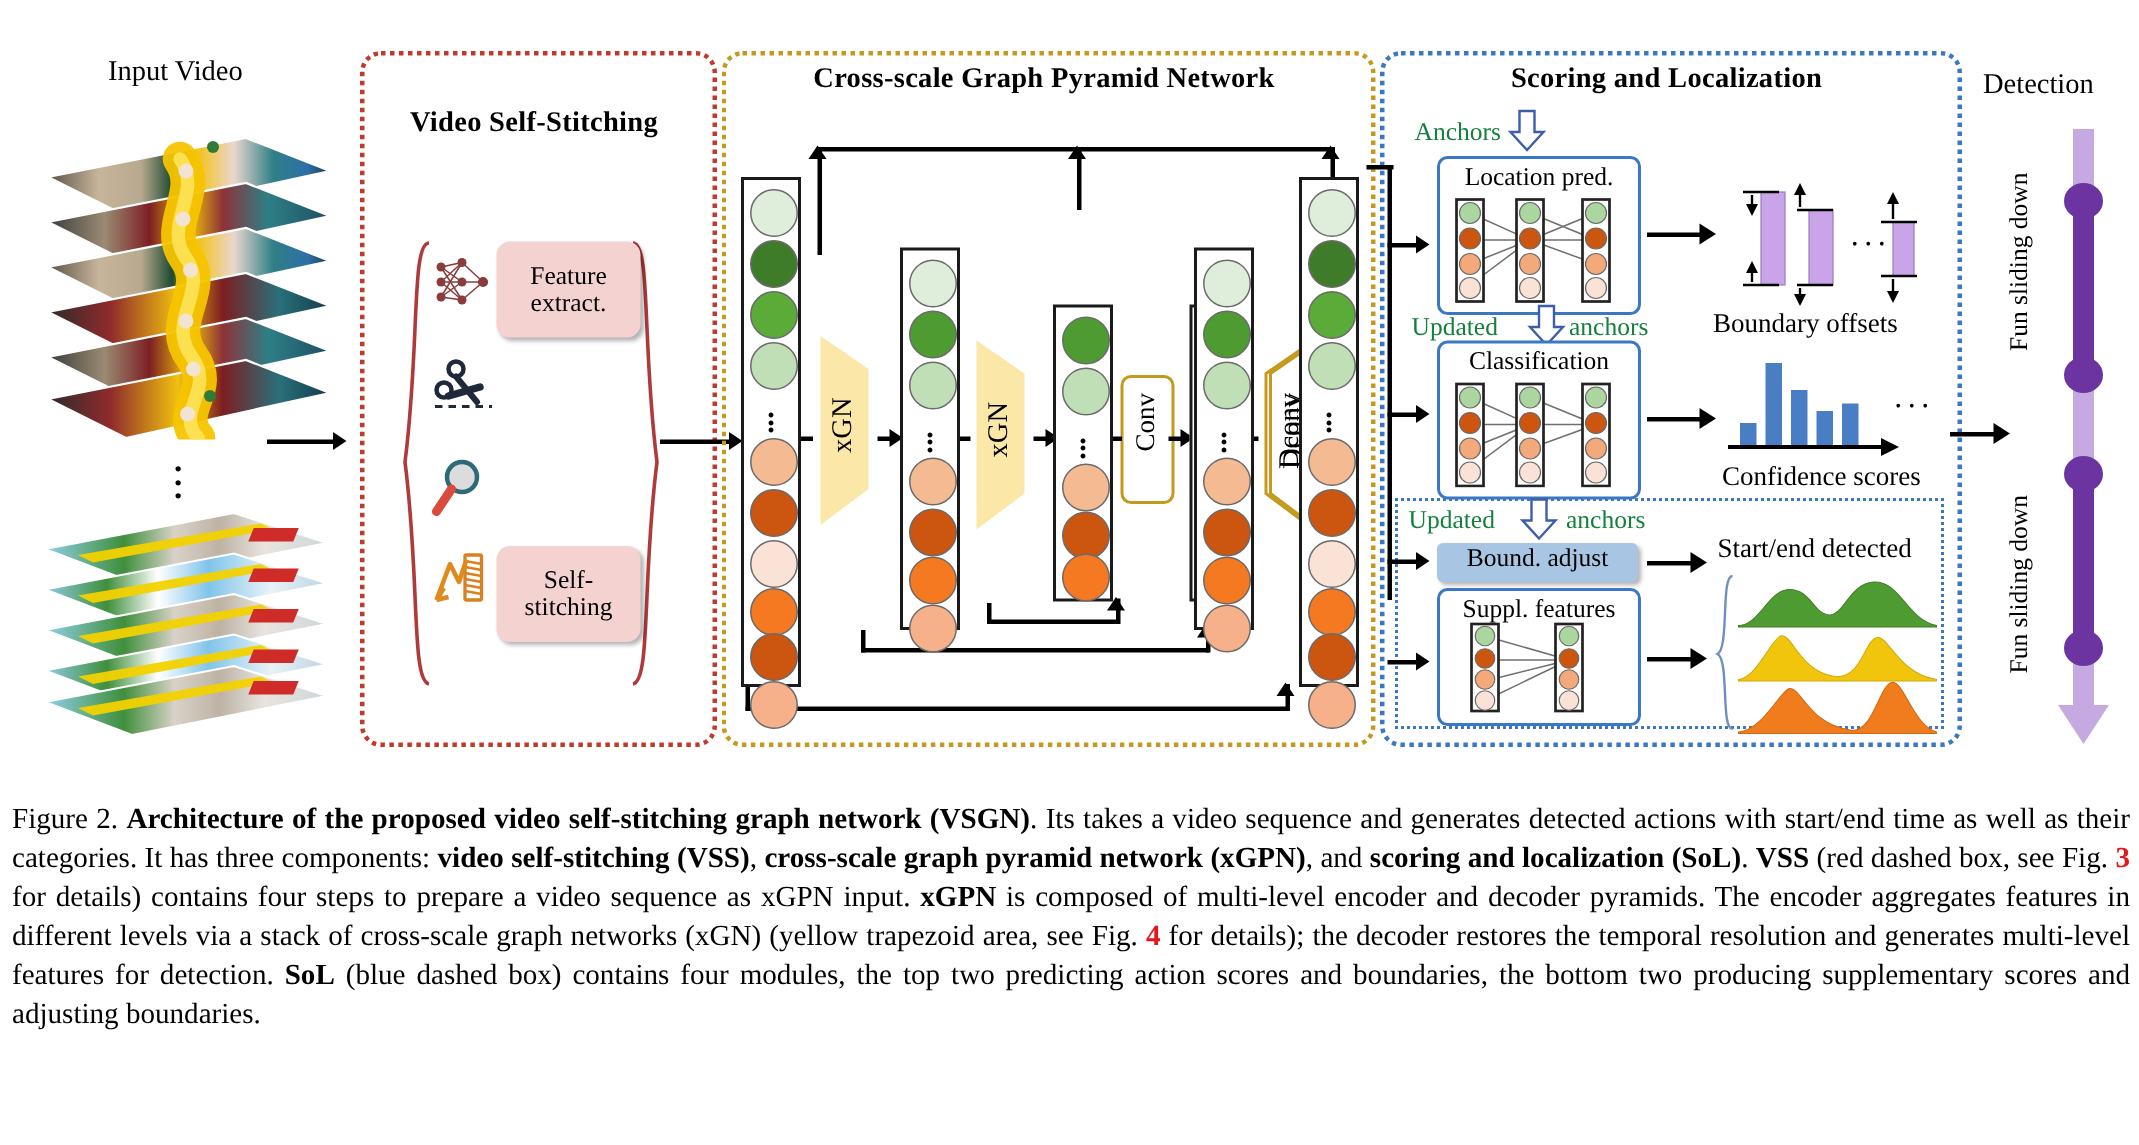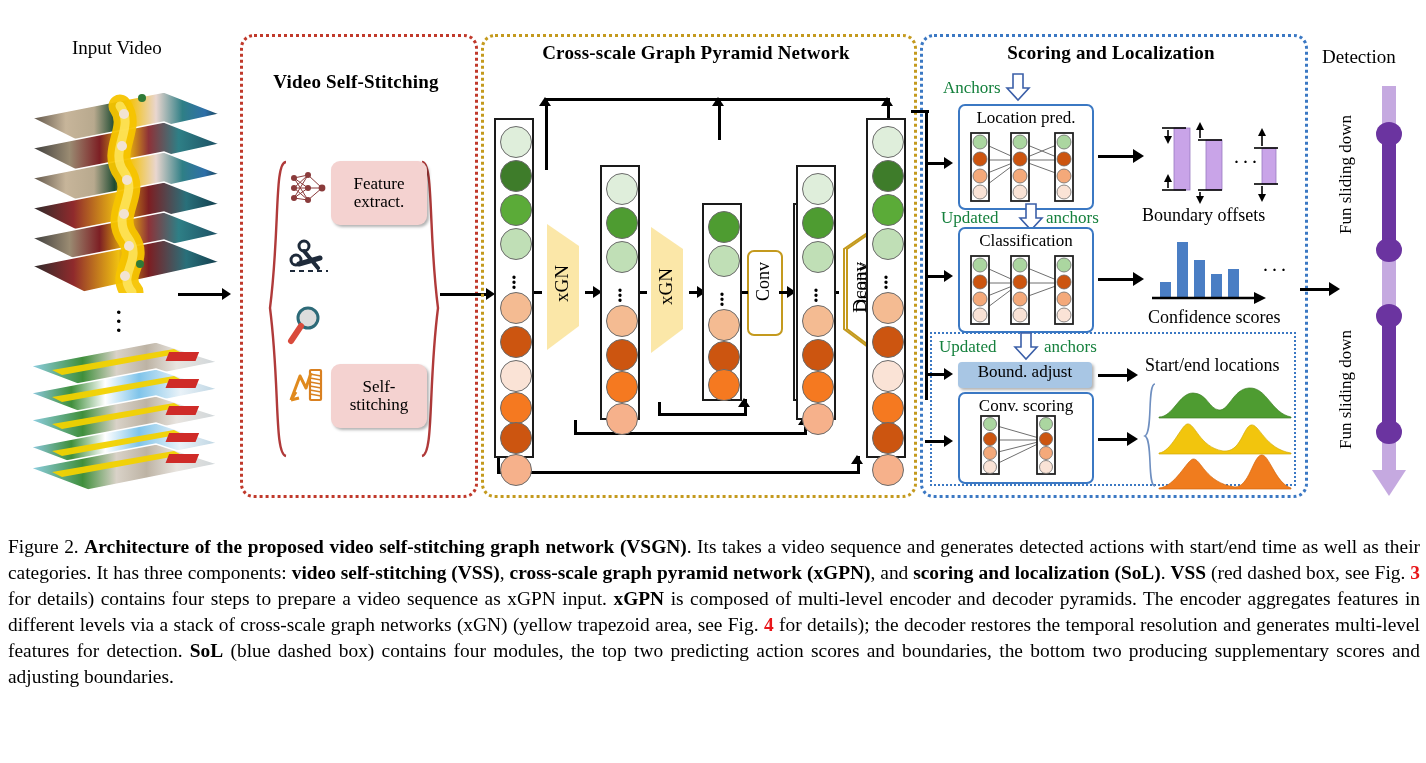--- a/index.html
+++ b/index.html
@@ -585,24 +585,24 @@
         <polygon points="8,2 18,2 18,16 24,16 13,28 2,16 8,16" fill="#fff" stroke="#3b5fa8" stroke-width="1.6"></polygon>
       </svg>
   </div>
   <div class="blueTxt abs" style="left:1044px;top:337px;">anchors</div>
 
   <div class="adjbox" style="left:958px;top:362px;width:134px;height:26px;">
     <span>Bound. adjust</span>
   </div>
   <div class="hline" style="left:1098px;top:374px;width:32px;"></div>
   <div class="arrowR" style="left:1127px;top:368px;border-left-width:11px;border-top-width:7px;border-bottom-width:7px;"></div>
-  <div class="lbl abs" style="left:1145px;top:355px;font-size:18px;">Start/end locations</div>
+  <div class="lbl abs" style="left:1145px;top:355px;font-size:18px;">Start/end detected</div>
 
   <div class="solbox" style="left:958px;top:392px;width:132px;height:88px;">
-    <div class="cap">Conv. scoring</div>
+    <div class="cap">Suppl. features</div>
   </div>
   <svg class="abs" style="left:976px;top:414px;" width="100" height="62">
     <g stroke="#6f6f6f" stroke-width="1" fill="none">
       <line x1="14" y1="10" x2="70" y2="26"></line>
         <line x1="14" y1="26" x2="70" y2="26"></line>
       <line x1="14" y1="40" x2="70" y2="26"></line>
         <line x1="14" y1="53" x2="70" y2="26"></line>
     </g>
     <g>
       <rect x="5" y="2" width="18" height="58" fill="#fff" stroke="#222" stroke-width="1.8"></rect>

